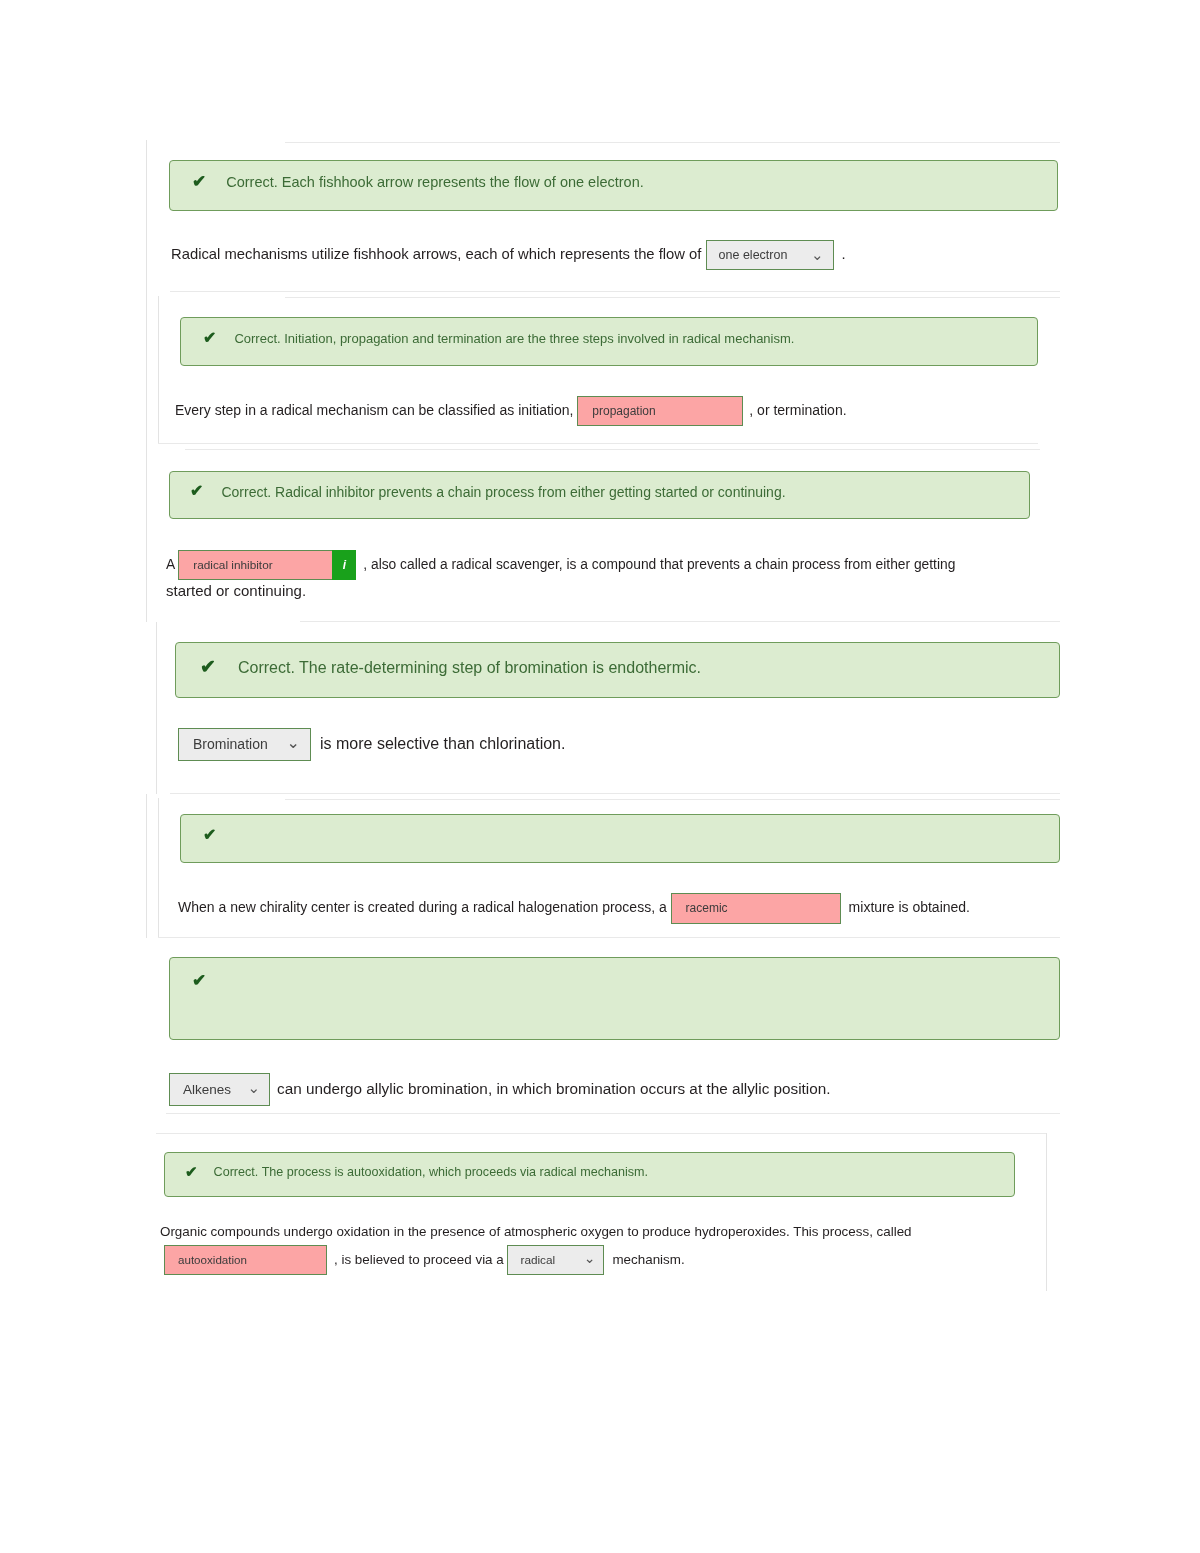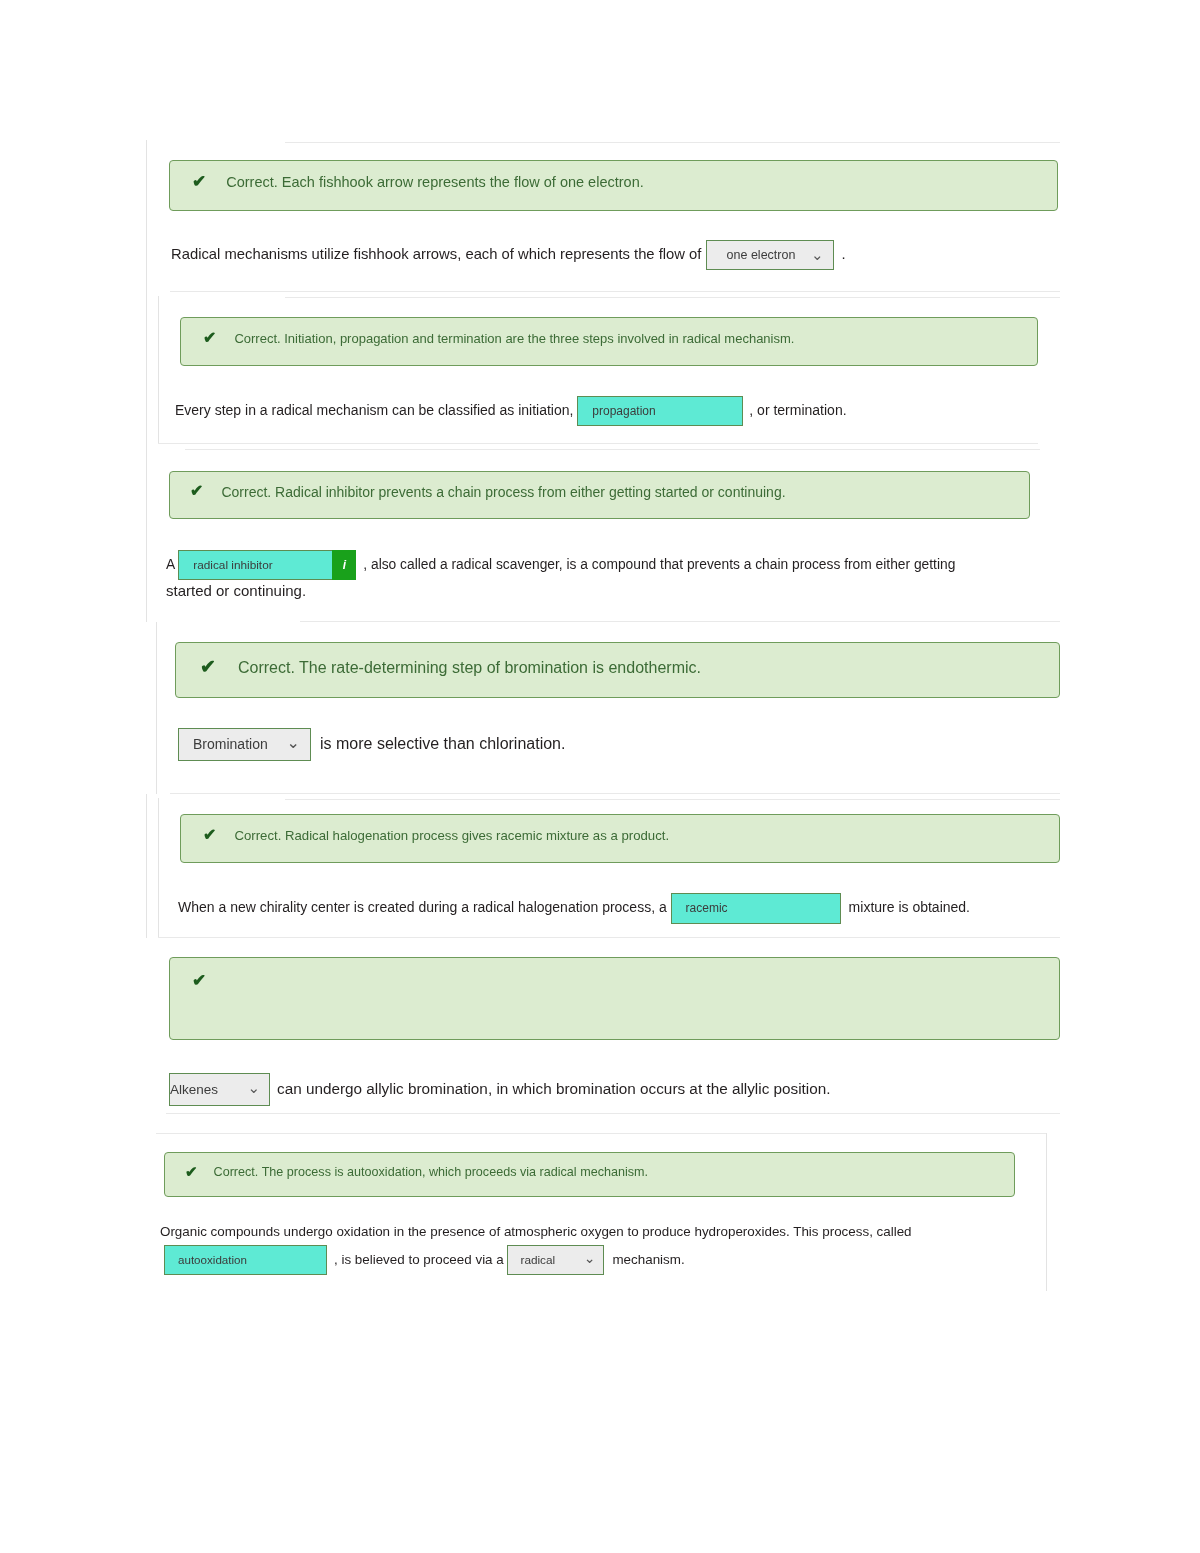--- a/index.html
+++ b/index.html
@@ -63,21 +63,21 @@
     position: absolute;
     color: #231f20;
     line-height: 1.45;
   }
   .sentence .seg { white-space: pre; }
 
   
   .txtbox {
     display: inline-block;
     box-sizing: border-box;
-    background: #5eead4;
+    background: #fca5a5;
     border: 1px solid #5e8c52;
     color: #3c3c3c;
     vertical-align: middle;
     white-space: nowrap;
     overflow: hidden;
   }
   .selbox {
     display: inline-block;
     box-sizing: border-box;
     background: #ececec;
@@ -138,21 +138,21 @@
   <div class="rule-h" style="left:166px; top:1113px; width:894px;"></div>
   <div class="rule-h" style="left:156px; top:1133px; width:890px;"></div>
   <div class="rule-v" style="left:1046px; top:1133px; height:158px;"></div>
 
   <div class="feedback" style="left:169px; top:160px; width:889px; height:51px; padding:12px 0 0 22px;">
     <span class="check" style="font-size:17px; margin-right:20px;">✔</span>
     <span class="ftext" style="font-size:14.5px;">Correct. Each fishhook arrow represents the flow of one electron.</span>
   </div>
 
   <div class="sentence" style="left:171px; top:240px; width:880px; font-size:14.8px;">
-    <span class="seg">Radical mechanisms utilize fishhook arrows, each of which represents the flow of</span><span class="seg"> </span><span class="selbox" style="width:128px; height:30px; line-height:28px; padding-left:20px; font-size:12.5px;"><span>one electron</span><span class="caret" style="right:9px; top:6px; font-size:15px;">⌄</span></span><span class="seg" style="margin-left:8px;">.</span>
+    <span class="seg">Radical mechanisms utilize fishhook arrows, each of which represents the flow of</span><span class="seg"> </span><span class="selbox" style="width:128px; height:30px; line-height:28px; padding-left:12px; font-size:12.5px;"><span>one electron</span><span class="caret" style="right:9px; top:6px; font-size:15px;">⌄</span></span><span class="seg" style="margin-left:8px;">.</span>
   </div>
 
   <div class="feedback" style="left:180px; top:317px; width:858px; height:49px; padding:12px 0 0 22px;">
     <span class="check" style="font-size:16px; margin-right:18px;">✔</span>
     <span class="ftext" style="font-size:13px;">Correct. Initiation, propagation and termination are the three steps involved in radical mechanism.</span>
   </div>
 
   <div class="sentence" style="left:175px; top:396px; width:880px; font-size:14px;">
     <span class="seg">Every step in a radical mechanism can be classified as initiation,</span><span class="seg"> </span><span class="txtbox" style="width:166px; height:30px; line-height:28px; padding-left:14px; font-size:12px;"><span>propagation</span></span><span class="seg" style="margin-left:6px;">, or termination.</span>
   </div>
@@ -173,33 +173,32 @@
     <span class="check" style="font-size:19px; margin-right:22px;">✔</span>
     <span class="ftext" style="font-size:16px;">Correct. The rate-determining step of bromination is endothermic.</span>
   </div>
 
   <div class="sentence" style="left:178px; top:728px; width:880px; font-size:16px;">
     <span class="selbox" style="width:133px; height:33px; line-height:31px; padding-left:14px; font-size:14px;"><span>Bromination</span><span class="caret" style="right:10px; top:6px; font-size:16px;">⌄</span></span><span class="seg" style="margin-left:9px;">is more selective than chlorination.</span>
   </div>
 
   <div class="feedback" style="left:180px; top:814px; width:880px; height:49px; padding:12px 0 0 22px;">
     <span class="check" style="font-size:16px; margin-right:18px;">✔</span>
-    <span class="ftext" style="font-size:13.2px;">Correct. Radical halogenation process gives racemic mixture as a product.</span>
   </div>
 
   <div class="sentence" style="left:178px; top:893px; width:900px; font-size:14px;">
     <span class="seg">When a new chirality center is created during a radical halogenation process, a</span><span class="seg"> </span><span class="txtbox" style="width:170px; height:31px; line-height:29px; padding-left:14px; font-size:12px;"><span>racemic</span></span><span class="seg" style="margin-left:8px;">mixture is obtained.</span>
   </div>
 
   <div class="feedback" style="left:169px; top:957px; width:891px; height:83px; padding:14px 0 0 22px;">
     <span class="check" style="font-size:17px; margin-right:20px;">✔</span>
   </div>
 
   <div class="sentence" style="left:169px; top:1073px; width:900px; font-size:15.3px;">
-    <span class="selbox" style="width:101px; height:33px; line-height:31px; font-size:13.5px;"><span>Alkenes</span><span class="caret" style="right:9px; top:6px; font-size:15px;">⌄</span></span><span class="seg" style="margin-left:7px;">can undergo allylic bromination, in which bromination occurs at the allylic position.</span>
+    <span class="selbox" style="width:101px; height:33px; line-height:31px; padding-left:13px; font-size:13.5px;"><span>Alkenes</span><span class="caret" style="right:9px; top:6px; font-size:15px;">⌄</span></span><span class="seg" style="margin-left:7px;">can undergo allylic bromination, in which bromination occurs at the allylic position.</span>
   </div>
 
   <div class="feedback" style="left:164px; top:1152px; width:851px; height:45px; padding:11px 0 0 20px;">
     <span class="check" style="font-size:15px; margin-right:16px;">✔</span>
     <span class="ftext" style="font-size:12.6px;">Correct. The process is autooxidation, which proceeds via radical mechanism.</span>
   </div>
 
   <div class="sentence" style="left:160px; top:1222px; width:900px; font-size:13.4px;">
     <span class="seg">Organic compounds undergo oxidation in the presence of atmospheric oxygen to produce hydroperoxides. This process, called</span>
   </div>

